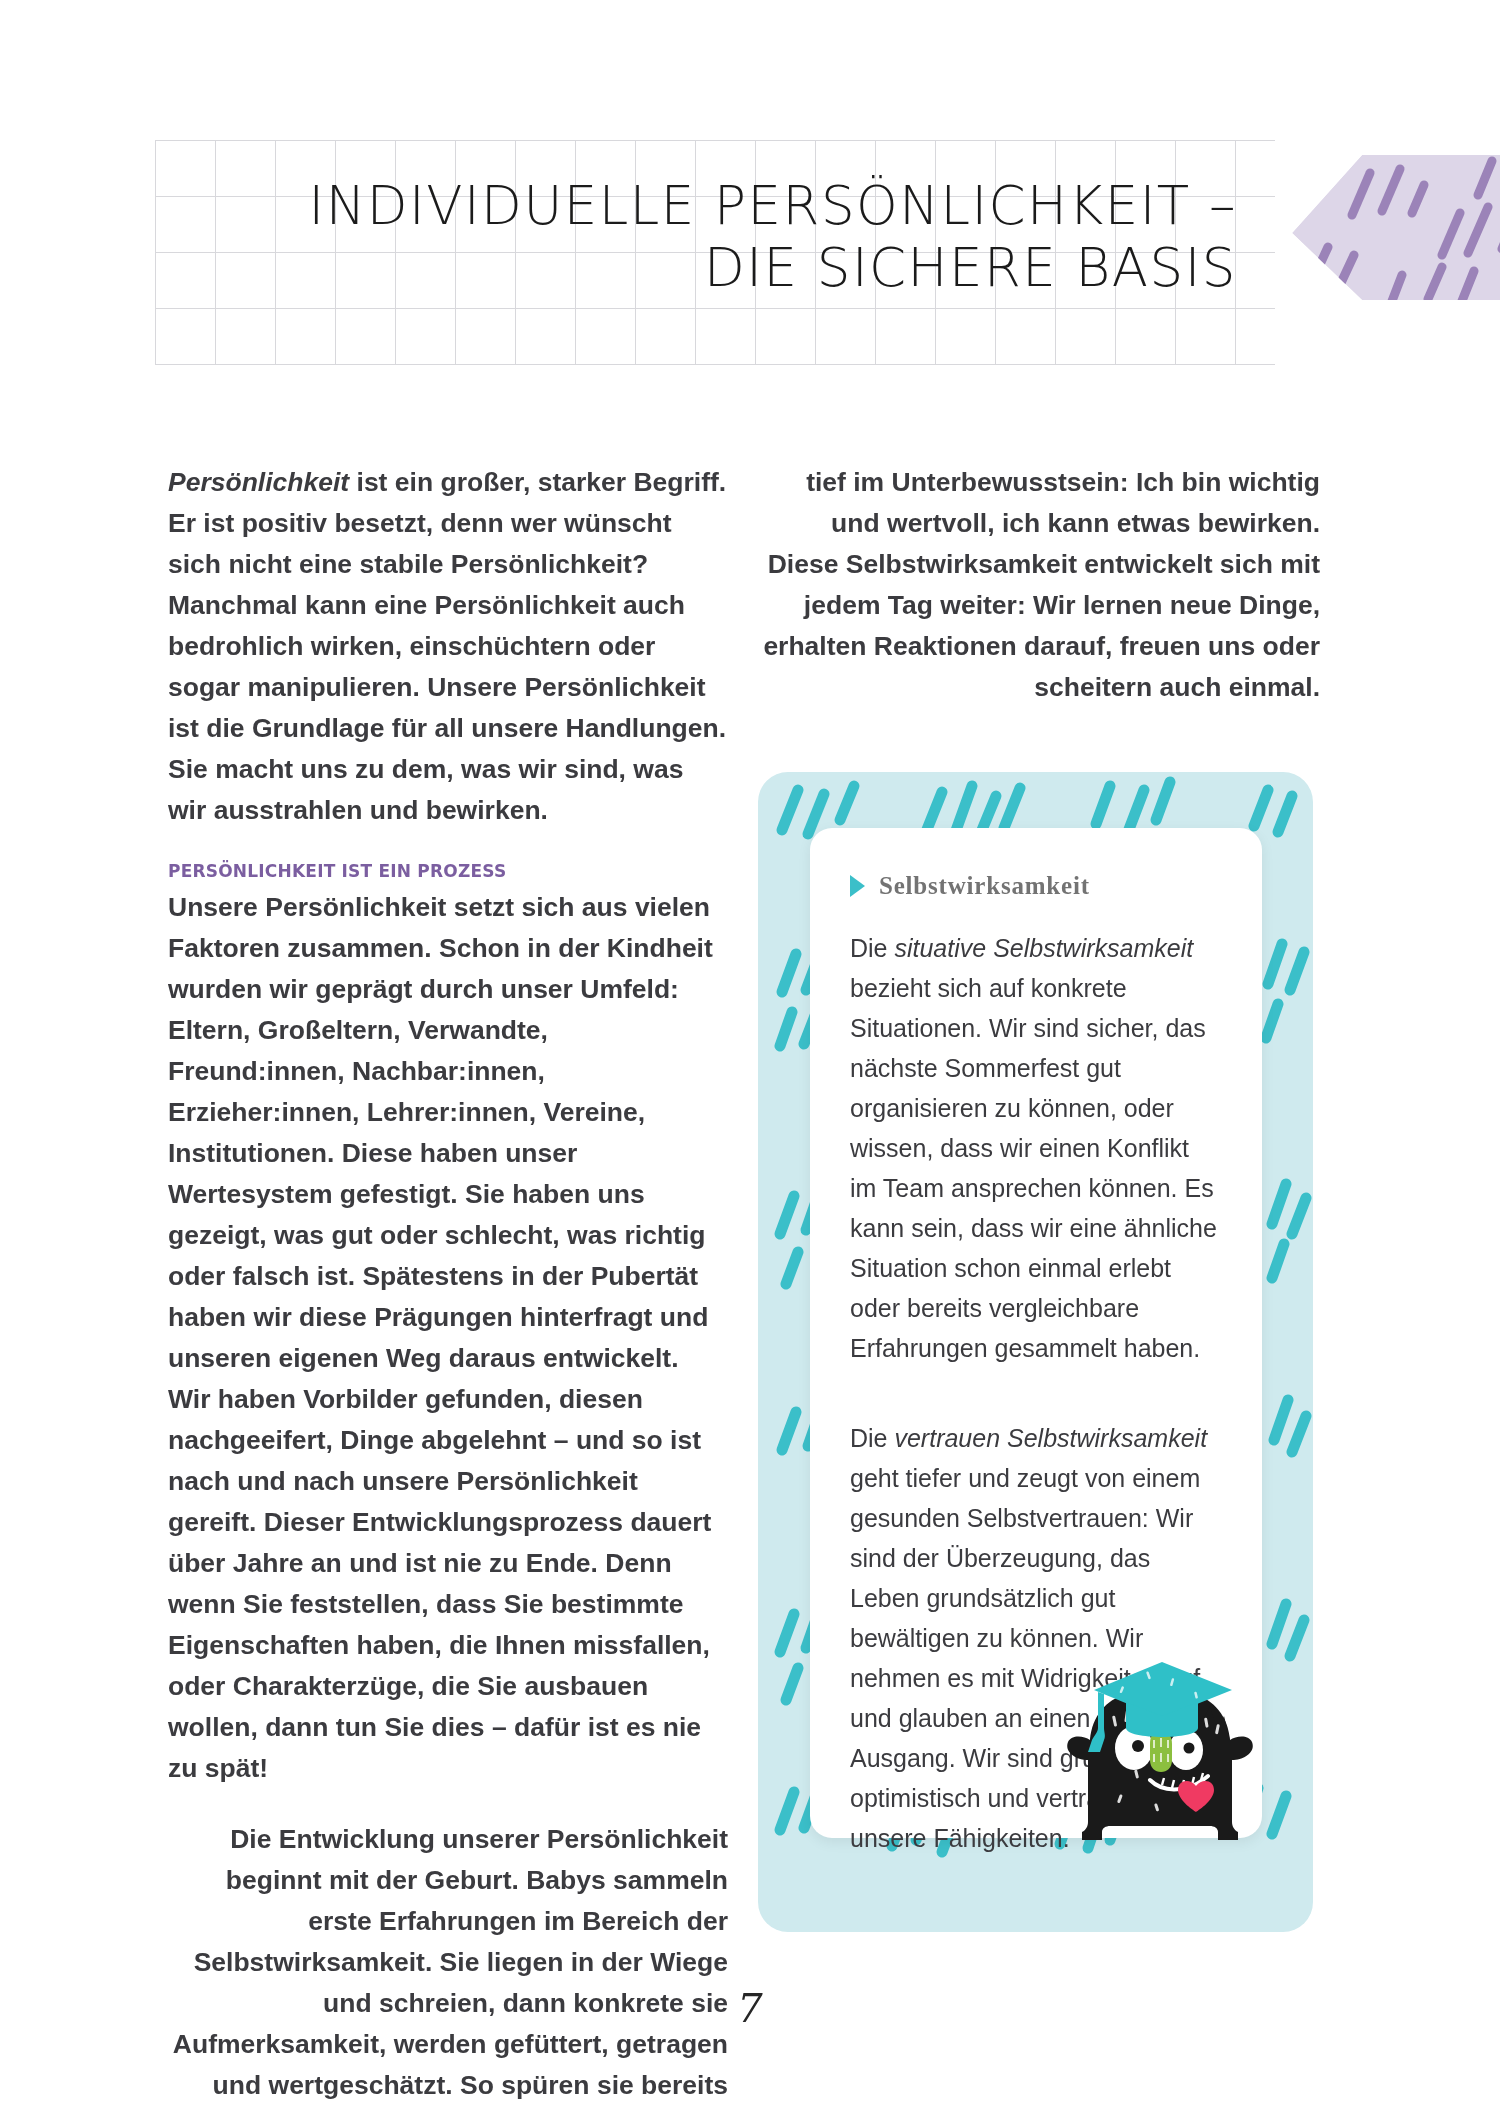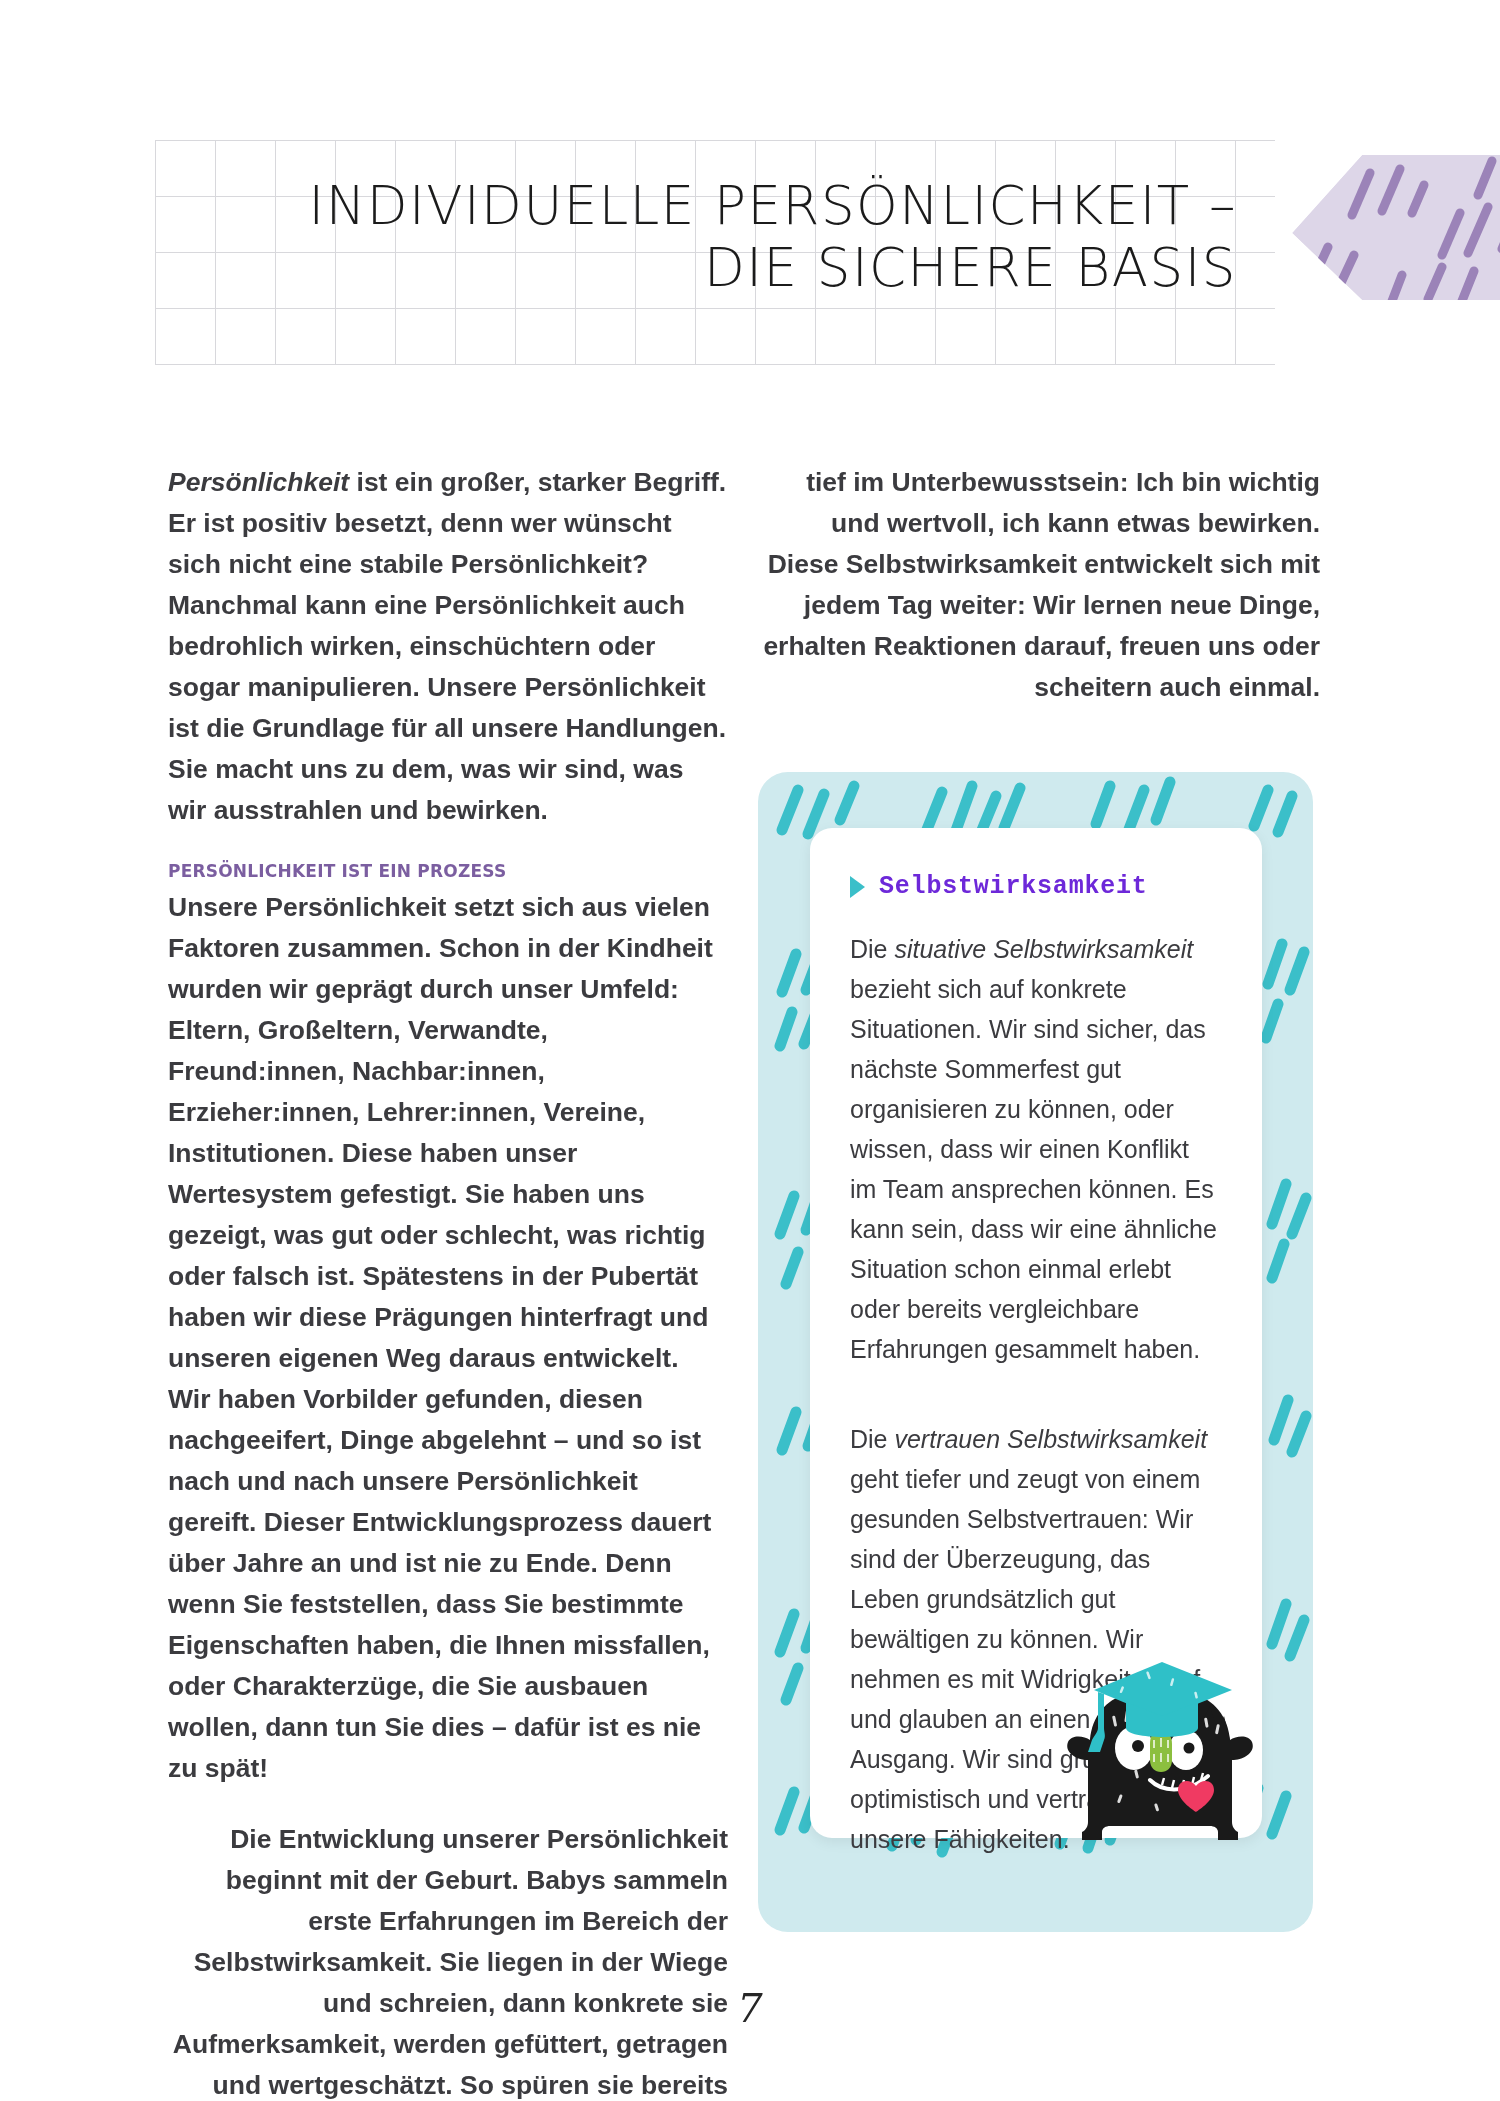--- a/index.html
+++ b/index.html
@@ -133,25 +133,25 @@
     margin-bottom: 28px;
   }
   .tri-icon {
     width: 0; height: 0;
     border-left: 15px solid #3bbfc9;
     border-top: 11px solid transparent;
     border-bottom: 11px solid transparent;
     flex: none;
   }
   .box-title {
-    font-family: Liberation Mono, monospace;
+    font-family: Liberation Serif, serif;
     font-size: 25px;
     font-weight: 600;
     letter-spacing: 0.8px;
-    color: #6d28d9;
+    color: #737373;
   }
 
   p.box-text {
     font-family: "Liberation Sans", sans-serif;
     font-size: 25px;
     line-height: 40px;
     color: #3b3b3f;
     margin-bottom: 50px;
   }
   p.box-text em { font-style: italic; }

